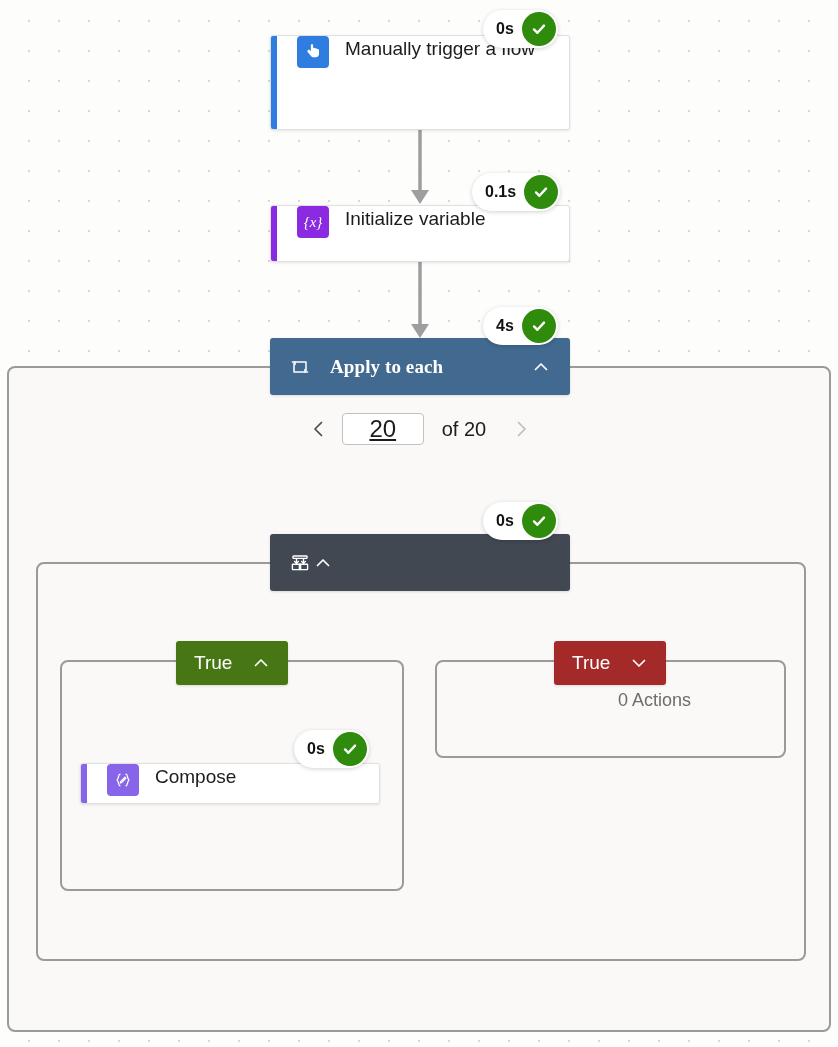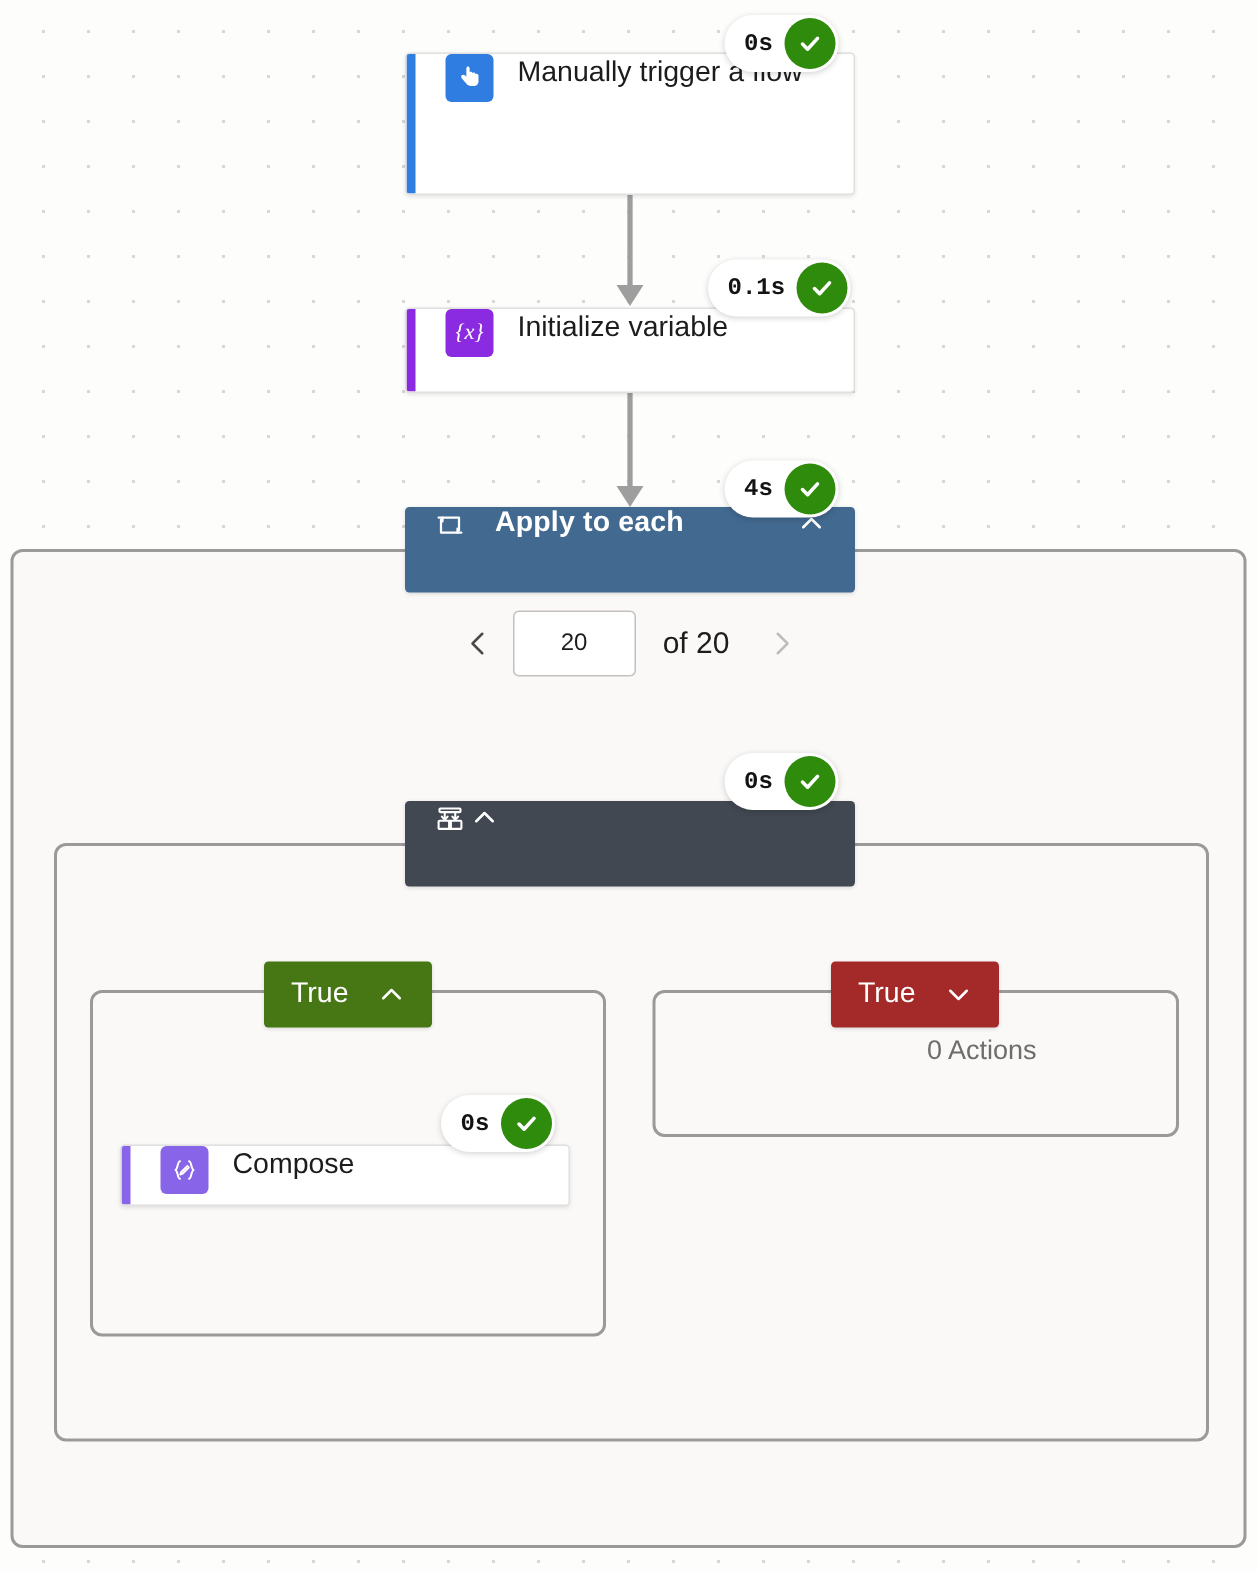--- a/index.html
+++ b/index.html
@@ -90,25 +90,26 @@
   }
 
   #card-trigger  { left: 270px; top: 35px;  width: 300px; height: 95px; }
   #card-initvar  { left: 270px; top: 205px; width: 300px; height: 57px; }
   #card-compose  { left: 80px;  top: 763px; width: 300px; height: 41px; }
 
   
   .scope-header {
     position: absolute;
     display: flex;
-    align-items: flex-start;
+    align-items: center;
     border-radius: 3px;
     box-sizing: border-box;
     color: #ffffff;
     box-shadow: 0 1px 3px rgba(0,0,0,0.13);
+    font-family: Liberation Serif, serif;
   }
   .scope-header .hdr-icon {
     margin-left: 18px;
     width: 24px; height: 24px;
     display: flex; align-items: center; justify-content: center;
     flex: 0 0 auto;
   }
   .scope-header .hdr-title {
     margin-left: 18px;
     font-size: 19px;
@@ -169,21 +170,20 @@
     position: absolute;
     height: 38px;
     background: #ffffff;
     border-radius: 19px;
     display: flex;
     align-items: center;
     box-shadow: 0 1px 4px rgba(0,0,0,0.18);
     padding-left: 13px;
     padding-right: 2px;
     box-sizing: border-box;
-    font-family: Liberation Mono, monospace;
   }
   .badge .dur {
     font-size: 16px;
     font-weight: bold;
     color: #131313;
     margin-right: 8px;
     white-space: nowrap;
   }
   .badge .tick {
     width: 34px; height: 34px;
@@ -206,29 +206,30 @@
     display: flex;
     align-items: center;
     justify-content: center;
   }
   #pager .pg-arrow {
     width: 30px; height: 30px;
     display: flex; align-items: center; justify-content: center;
     cursor: pointer;
   }
   #pager .pg-box {
-    width: 82px; height: 44px;
+    width: 82px; height: 32px;
     background: #ffffff;
     border: 1px solid #c4c0bd;
     border-radius: 4px;
     margin: 0 8px;
     display: flex; align-items: center; justify-content: center;
-    font-size: 16px;
+    font-size: 24px;
     color: #1c1c1c;
     box-sizing: border-box;
+    text-decoration: underline;
   }
   #pager .pg-of {
     font-size: 20px;
     color: #1c1c1c;
     margin-left: 10px;
     margin-right: 20px;
     white-space: nowrap;
   }
 </style>
 </head>

